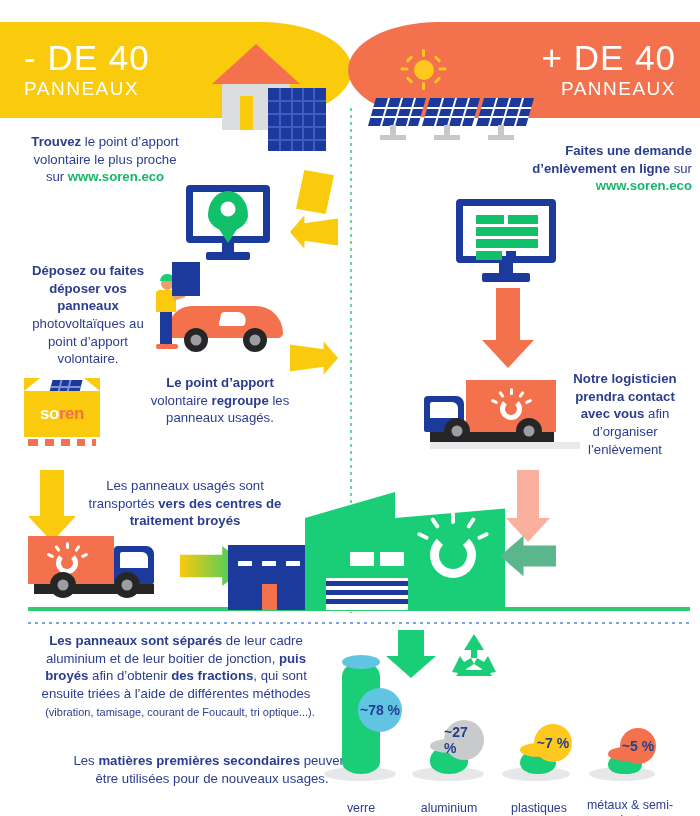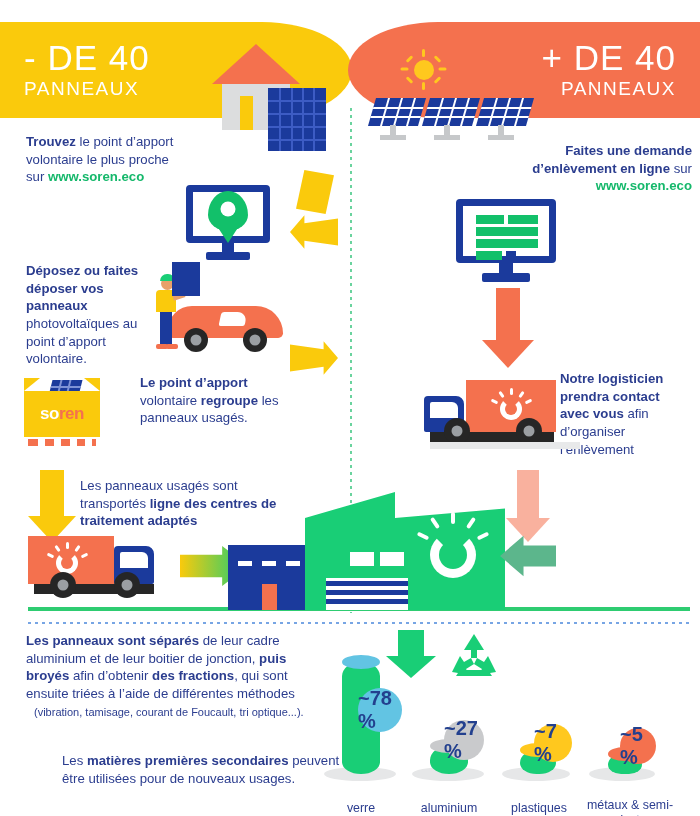--- a/index.html
+++ b/index.html
@@ -40,21 +40,21 @@
   }
   
   .ground-line{position:absolute;left:28px;top:607px;width:662px;height:4px;background:#2ECC71;}
   .h-divider{
     position:absolute;left:28px;top:622px;width:662px;height:2px;
     background-image:linear-gradient(90deg,#2E74D6 50%, rgba(255,255,255,0) 0%);
     background-size:7px 2px;background-repeat:repeat-x;opacity:.65;
   }
 
   
-  .tx{position:absolute;font-size:13.2px;line-height:1.34;color:#2B3D8F;}
+  .tx{position:absolute;font-size:13.2px;line-height:1.34;color:#2B3D8F;text-align:center;}
   .tx b{font-weight:bold;}
   .green{color:#15B86B;font-weight:bold;}
   .small{font-size:11px;margin-left:8px;}
   .t-right{text-align:right;}
 
   
   .house{position:absolute;left:212px;top:44px;width:88px;height:86px;}
   .house .roof{position:absolute;left:0;top:0;width:0;height:0;
     border-left:44px solid transparent;border-right:44px solid transparent;border-bottom:40px solid #F4714E;}
   .house .body{position:absolute;left:10px;top:40px;width:68px;height:46px;background:#DCDDDE;}
@@ -140,21 +140,21 @@
   .gate i{position:absolute;left:0;width:100%;height:5px;background:#1B3A9C;}
 
   
   .chart{position:absolute;left:330px;top:632px;width:370px;height:184px;}
   .bargroup{position:absolute;bottom:42px;}
   .cyl{position:absolute;bottom:0;background:#19CE76;border-radius:50% 50% 50% 50%/14px 14px 12px 12px;}
   .cyl-top{position:absolute;left:0;top:-7px;width:100%;height:14px;border-radius:50%;}
   .bar-shadow{position:absolute;bottom:-7px;left:50%;transform:translateX(-50%);
     height:14px;border-radius:50%;background:#E6E7E8;}
   .bubble{position:absolute;border-radius:50%;display:flex;align-items:center;justify-content:center;
-    font-size:20px;font-weight:bold;color:#23408E;}
+    font-size:14px;font-weight:bold;color:#23408E;}
   .barlabel{position:absolute;bottom:0;width:130px;text-align:center;font-size:12.4px;
     color:#2B3D8F;line-height:1.2;}
   .recycle{position:absolute;left:58px;top:-2px;width:52px;height:48px;}
 </style>
 </head>
 <body>
 
 <div class="stage">
 
   <div class="banner banner-left">
@@ -233,21 +233,21 @@
 
   <div class="tx" style="left:26px;top:262px;width:124px;">
     <b>Déposez ou faites déposer vos panneaux</b><span> photovoltaïques au point d’apport volontaire.</span>
   </div>
 
   <div class="tx" style="left:140px;top:374px;width:160px;">
     <b>Le point d’apport</b><span> volontaire </span><b>regroupe</b><span> les panneaux usagés.</span>
   </div>
 
   <div class="tx" style="left:80px;top:477px;width:210px;">
-    <span>Les panneaux usagés sont transportés </span><b>ligne des centres de traitement adaptés</b>
+    <span>Les panneaux usagés sont transportés </span><b>vers des centres de traitement broyés</b>
   </div>
 
   <div class="monitor" style="left:186px;top:185px;width:96px;height:76px;">
     <div class="scr" style="width:84px;height:58px;"></div>
     <div class="neck" style="left:36px;top:58px;width:12px;height:10px;"></div>
     <div class="foot" style="left:20px;top:67px;width:44px;height:8px;"></div>
     <div class="pin" style="left:22px;top:6px;"></div>
     <div class="pintip" style="left:29px;top:38px;"></div>
   </div>
 

